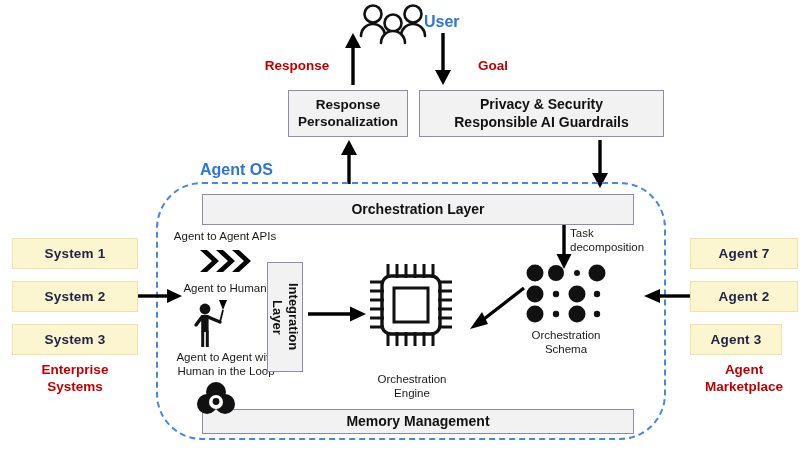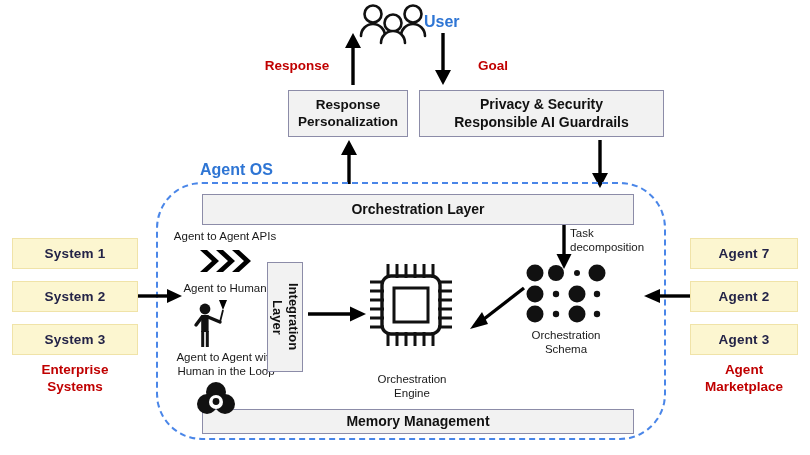--- a/index.html
+++ b/index.html
@@ -310,21 +310,21 @@
       <polygon class="arrowhead" points="44,10 29,3 29,17"></polygon>
     </svg>
   </div>
 
   <div class="abs ybox" style="left:690px;top:238px;width:108px;height:31px;">
       <span>Agent 7</span>
     </div>
   <div class="abs ybox" style="left:690px;top:281px;width:108px;height:31px;">
       <span>Agent 2</span>
     </div>
-  <div class="abs ybox" style="left:690px;top:324px;width:108px;height:31px;">
+  <div class="abs ybox" style="left:690px;top:324px;width:92px;height:31px;">
       <span>Agent 3</span>
     </div>
   <div class="abs redlab" style="left:690px;top:362px;width:108px;">
     <div>Agent</div>
     <div>Marketplace</div>
   </div>
   <div class="abs" style="left:644px;top:286px;width:46px;height:20px;">
     <svg width="46" height="20" viewBox="0 0 46 20">
       <line class="arrow" x1="46" y1="10" x2="14" y2="10"></line>
       <polygon class="arrowhead" points="0,10 16,3 16,17"></polygon>

